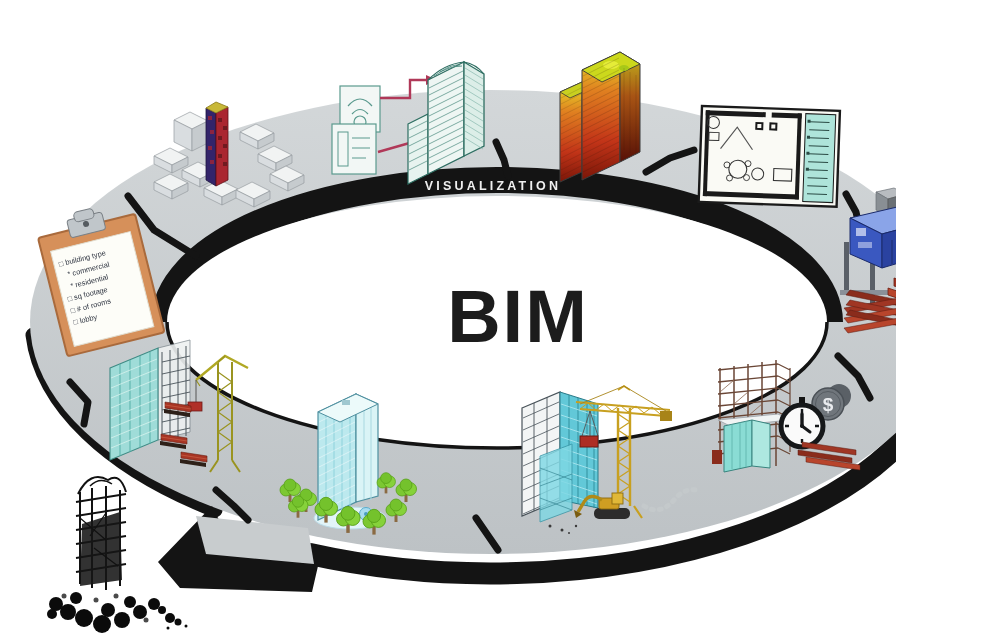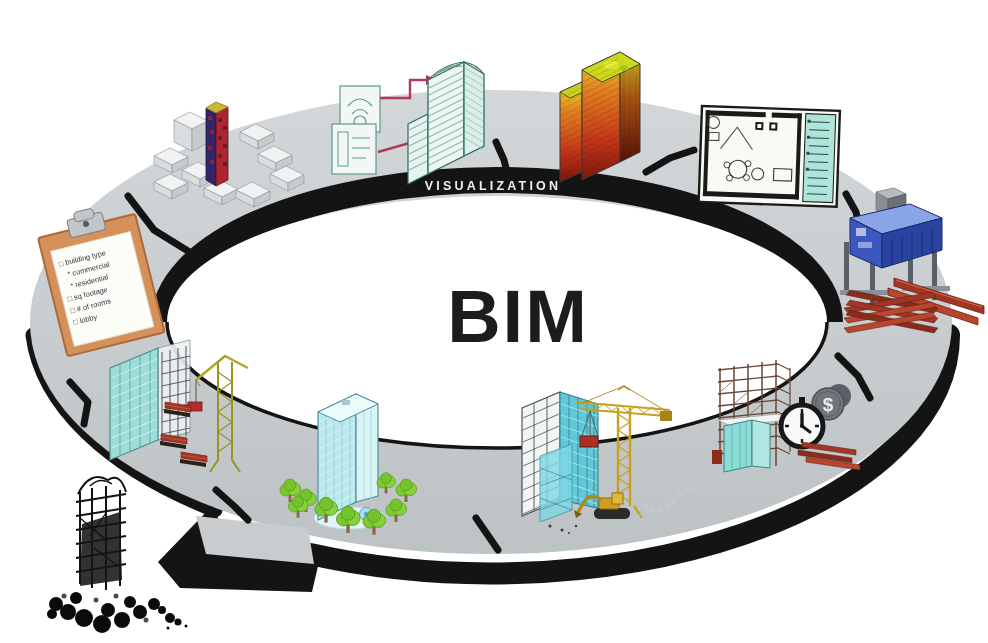--- a/index.html
+++ b/index.html
@@ -1,16 +1,16 @@
 <!DOCTYPE html>
 <html><head>
 <meta charset="utf-8">
 <style>
   html,body{margin:0;padding:0;background:#ffffff;}
-  .canvas{position:relative;width:988px;height:643px;background:#ffffff;overflow:hidden;
+  .canvas{position:relative;width:896px;height:643px;background:#ffffff;overflow:hidden;
           font-family:"Liberation Sans",sans-serif;}
   svg{position:absolute;left:0;top:0;}
   text{font-family:"Liberation Sans","DejaVu Sans",sans-serif;}
   .bim-label{font-weight:bold;font-size:74px;fill:#1c1c1c;letter-spacing:2px;}
   .ring-label{font-weight:bold;font-size:12.5px;fill:#efefef;letter-spacing:3.2px;}
   .clip-line{font-size:7.4px;fill:#2e3440;}
   .coin-sym{font-weight:bold;font-size:19px;fill:#e9ebee;}
 </style>
 </head>
 <body>

